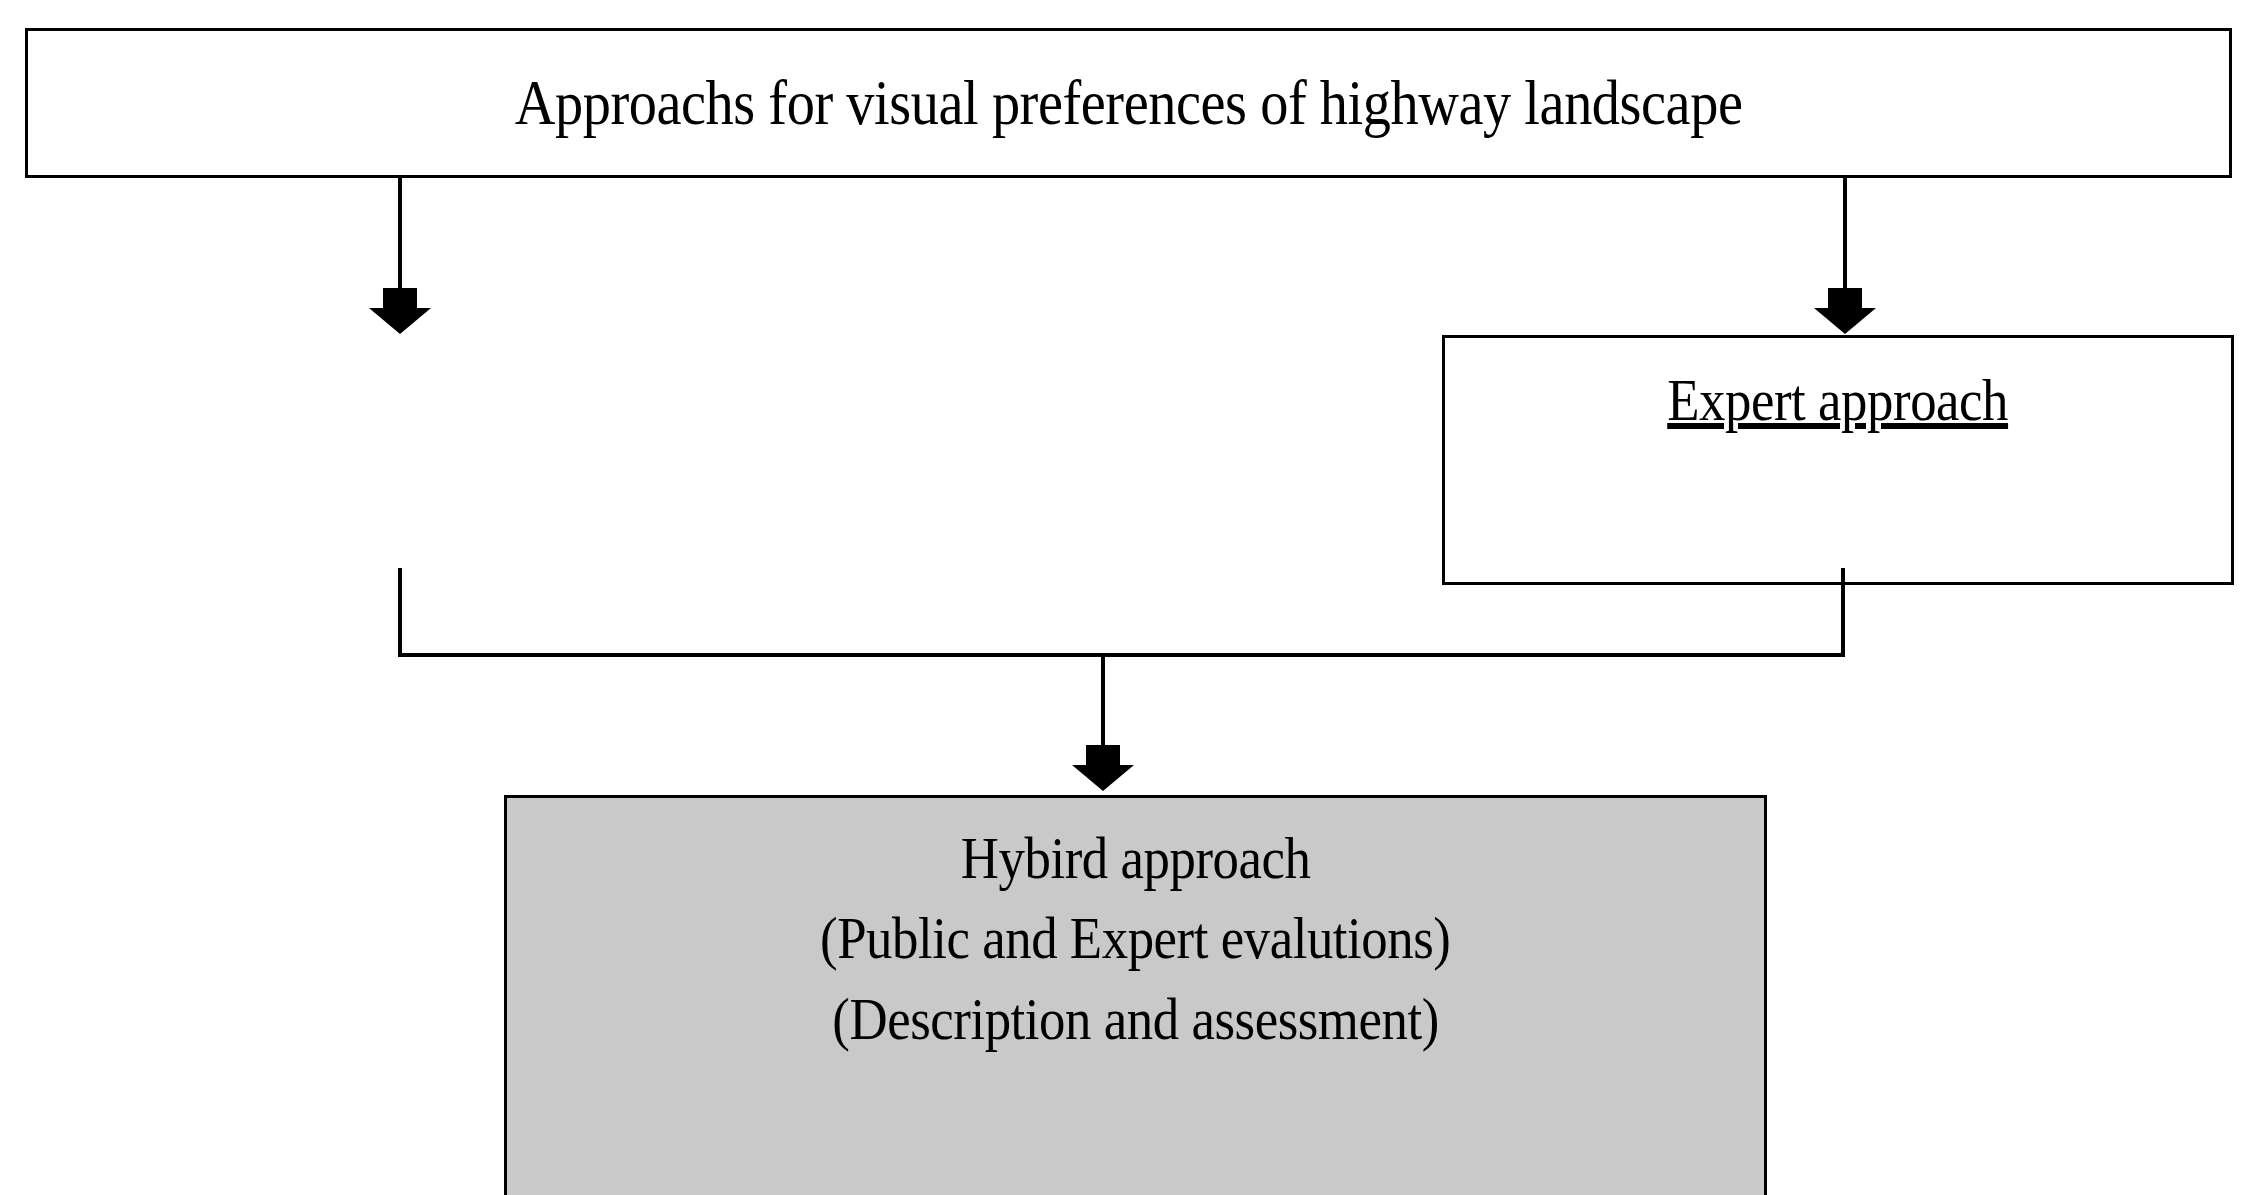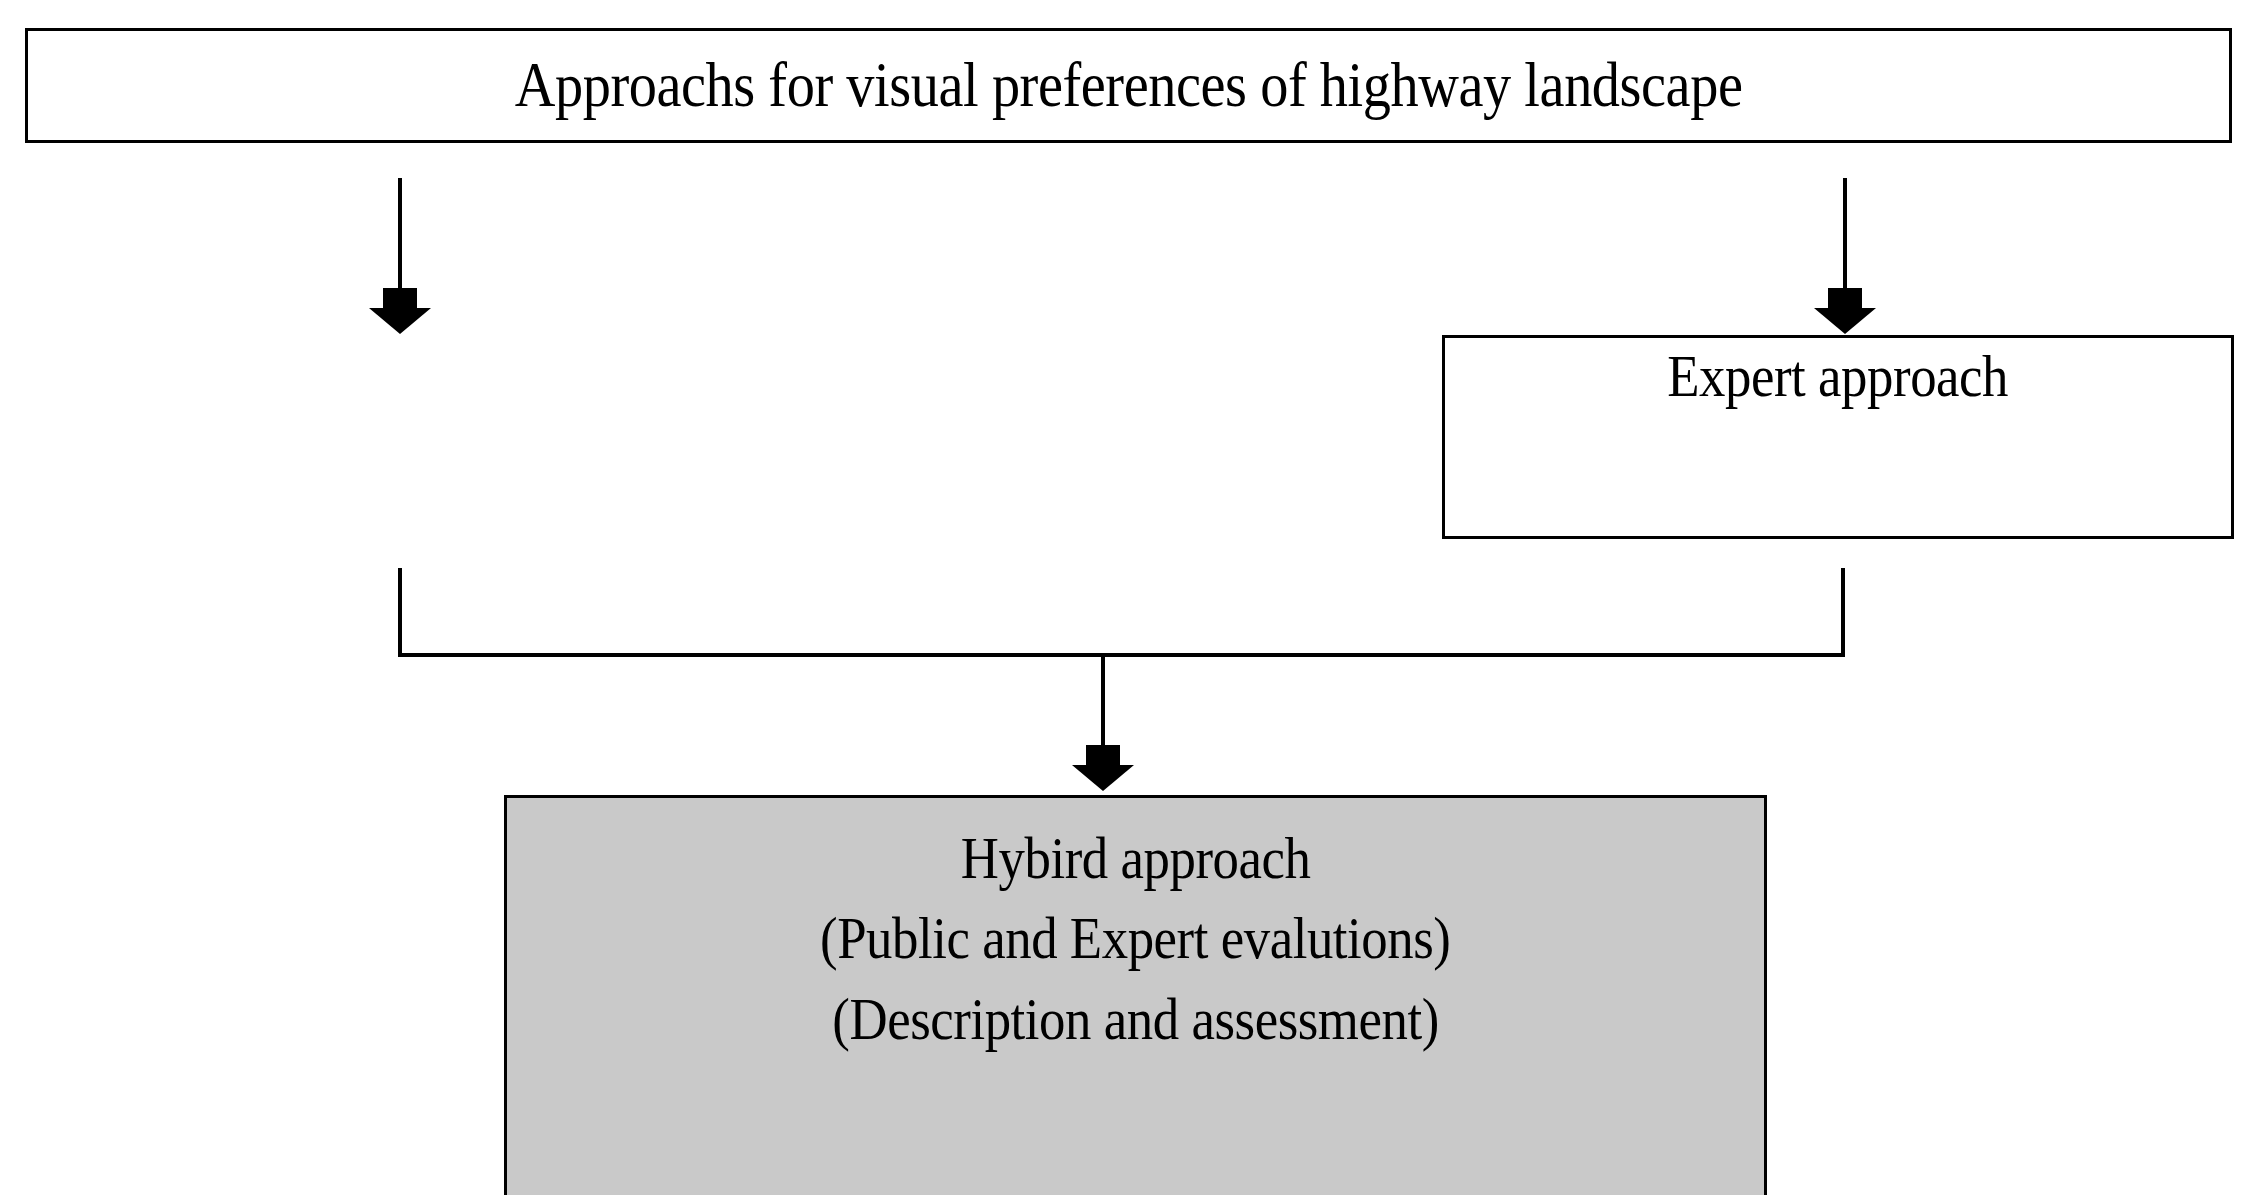--- a/index.html
+++ b/index.html
@@ -38,45 +38,46 @@
     white-space: nowrap;
     transform: scaleX(0.88);
     transform-origin: center center;
   }
 
   
   #node-root {
     left: 25px;
     top: 28px;
     width: 2207px;
-    height: 115px;
+    height: 150px;
     justify-content: center;
     font-size: 64px;
   }
 
   
   #node-viewer {
     left: 22px;
     top: 333px;
     width: 793px;
     height: 237px;
     justify-content: flex-start;
     padding-top: 16px;
     font-size: 60px;
   }
 
   
   #node-expert {
     left: 1442px;
     top: 335px;
     width: 792px;
-    height: 204px;
+    height: 250px;
     justify-content: flex-start;
-    padding-top: 4px;
+    padding-top: 28px;
     font-size: 60px;
+    text-decoration: underline;
   }
 
   
   #node-hybrid {
     left: 504px;
     top: 795px;
     width: 1263px;
     height: 450px;
     justify-content: flex-start;
     padding-top: 26px;

